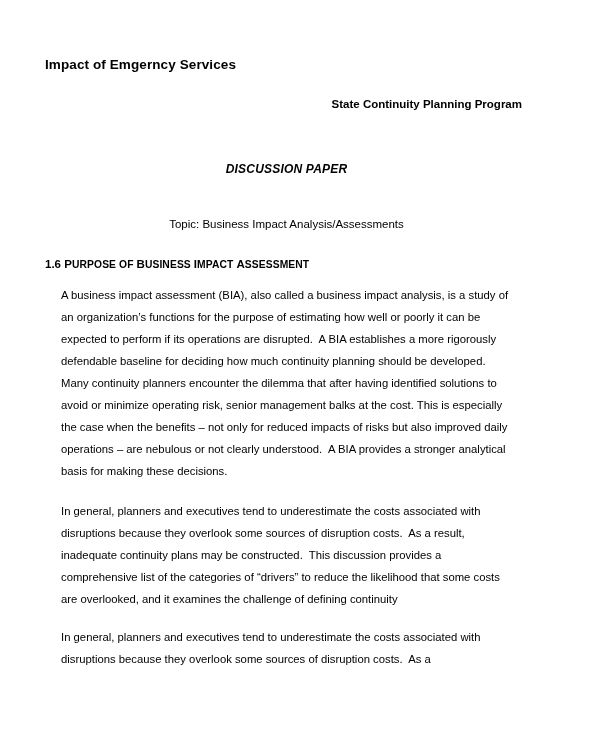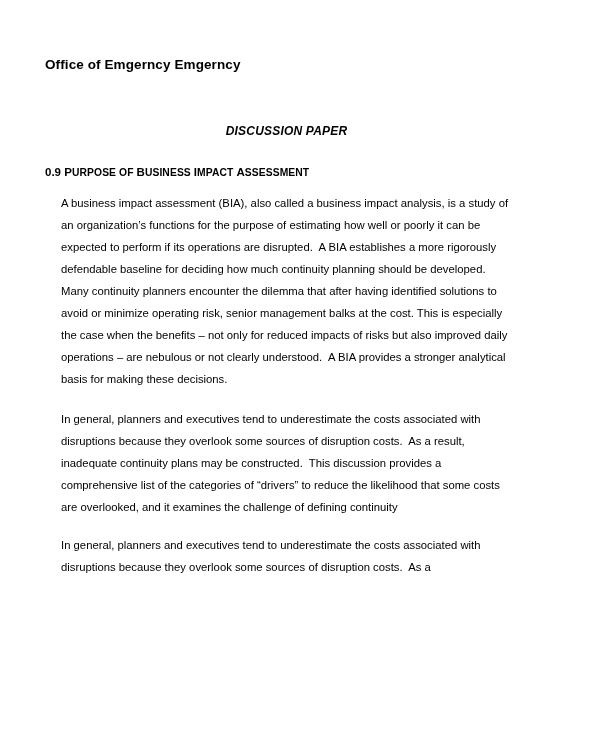--- a/index.html
+++ b/index.html
@@ -81,28 +81,30 @@
   }
   p.body-text.tight {
     margin-top: 18px;
   }
 </style>
 </head>
 <body>
 
 <div class="page">
 
-  <div class="org-title">Office of Emgerncy Emgerncy</div>
+  <div class="org-title">Impact of Emgerncy Services</div>
 
+  <div class="program-title">State Continuity Planning Program</div>
 
   <div class="doc-type">DISCUSSION PAPER</div>
 
+  <div class="topic-line">Topic: Business Impact Analysis/Assessments</div>
 
   <div class="section-heading">
-    <span class="num">0.9</span><span class="num">&nbsp;</span><span class="smallcaps"><span class="cap">P</span>URPOSE OF <span class="cap">B</span>USINESS <span class="cap">I</span>MPACT <span class="cap">A</span>SSESSMENT</span>
+    <span class="num">1.6</span><span class="num">&nbsp;</span><span class="smallcaps"><span class="cap">P</span>URPOSE OF <span class="cap">B</span>USINESS <span class="cap">I</span>MPACT <span class="cap">A</span>SSESSMENT</span>
   </div>
 
   <p class="body-text">A business impact assessment (BIA), also called a business impact analysis, is a study of an organization’s functions for the purpose of estimating how well or poorly it can be expected to perform if its operations are disrupted.  A BIA establishes a more rigorously defendable baseline for deciding how much continuity planning should be developed.  Many continuity planners encounter the dilemma that after having identified solutions to avoid or minimize operating risk, senior management balks at the cost. This is especially the case when the benefits – not only for reduced impacts of risks but also improved daily operations – are nebulous or not clearly understood.  A BIA provides a stronger analytical basis for making these decisions.</p>
 
   <p class="body-text tight">In general, planners and executives tend to underestimate the costs associated with disruptions because they overlook some sources of disruption costs.  As a result, inadequate continuity plans may be constructed.  This discussion provides a comprehensive list of the categories of “drivers” to reduce the likelihood that some costs are overlooked, and it examines the challenge of defining continuity</p>
 
   <p class="body-text">In general, planners and executives tend to underestimate the costs associated with disruptions because they overlook some sources of disruption costs.  As a</p>
 
 </div>
 

